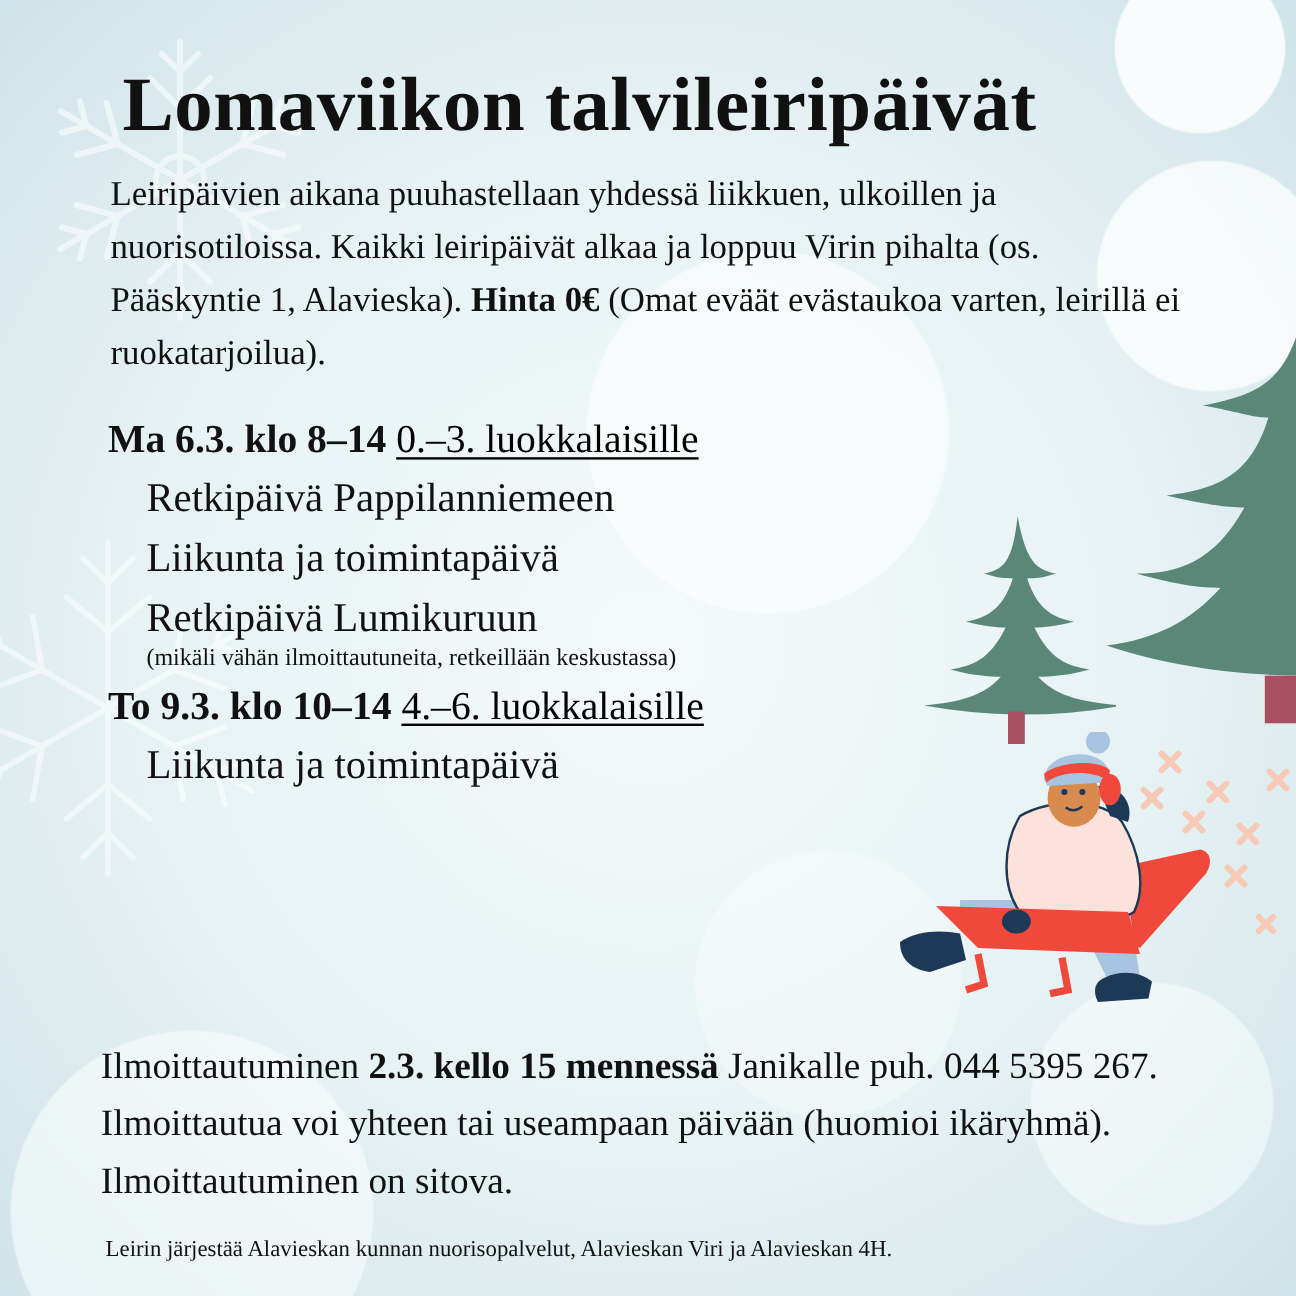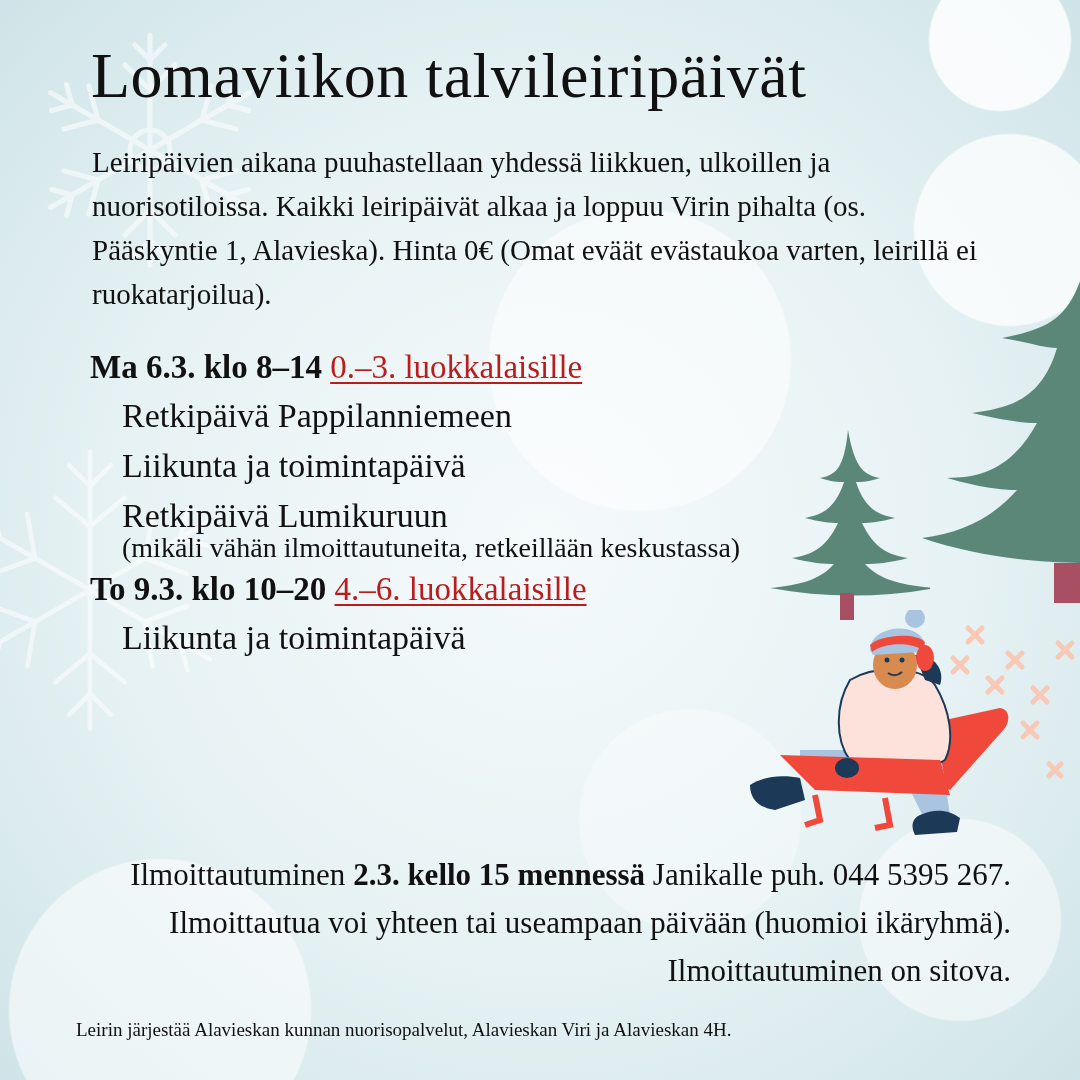--- a/index.html
+++ b/index.html
@@ -20,51 +20,51 @@
       radial-gradient(circle at 960px 920px, rgba(255,255,255,0.5) 0 100px, transparent 102px),
       radial-gradient(ellipse at 540px 540px, #f5fafb 0%, #e7f2f4 55%, #cfe4e8 100%);
   }
   .snowflake {
     position: absolute; z-index: 1; opacity: 0.55;
   }
   .content { position: absolute; inset: 0; z-index: 3; }
 
   .title {
     position: absolute; left: 90px; top: 40px; width: 900px;
-    font-size: 64px; font-weight: normal; letter-spacing: 0.5px; margin: 1px;
+    font-size: 64px; font-weight: bold; letter-spacing: 0.5px; margin: 12px;
     line-height: 1.1;
   }
   .intro {
     position: absolute; left: 92px; top: 140px; width: 900px;
     font-size: 29px; line-height: 44px; margin: 0;
   }
-  .intro b { font-weight: normal; }
+  .intro b { font-weight: bold; }
 
   .schedule { position: absolute; left: 90px; top: 343px; width: 700px; }
   .day-head {
     font-size: 33px; font-weight: bold; line-height: 48px; white-space: nowrap;
   }
   .day-head a {
-    font-weight: normal; color: #b91c1c; text-decoration: underline;
+    font-weight: normal; color: #000000; text-decoration: underline;
     text-decoration-thickness: 2px; text-underline-offset: 4px;
   }
   .day-desc {
     font-size: 34px; line-height: 50px; padding-left: 32px; white-space: nowrap;
   }
   .day-note {
-    font-size: 28px; line-height: 26px; padding-left: 32px; margin-top: -6px; margin-bottom: 4px; white-space: nowrap;
+    font-size: 20px; line-height: 26px; padding-left: 32px; margin-top: -6px; margin-bottom: 4px; white-space: nowrap;
   }
 
   .signup {
     position: absolute; left: 68px; top: 848px; width: 940px;
-    font-size: 31px; line-height: 48px; margin: 3px; text-align: right;
+    font-size: 31px; line-height: 48px; margin: 16px;
   }
   .footer {
     position: absolute; left: 76px; top: 1016px; width: 940px;
-    font-size: 19px; line-height: 28px; margin: 0;
+    font-size: 19px; line-height: 28px; margin: 12px;
   }
   .illus { position: absolute; z-index: 2; }
 </style>
 </head>
 <body>
 
 <div class="bg"></div>
 
 <svg class="snowflake" style="left:20px;top:20px" width="260" height="260" viewBox="-130 -130 260 260">
   <g stroke="#ffffff" stroke-width="5" fill="none" stroke-linecap="round">
@@ -181,20 +181,20 @@
 
   <div class="schedule">
     <div class="day-head"><span>Ma 6.3. klo 8–14</span> <a href="#">0.–3. luokkalaisille</a></div>
     <div class="day-desc">Retkipäivä Pappilanniemeen</div>
 
     <div class="day-desc">Liikunta ja toimintapäivä</div>
 
     <div class="day-desc">Retkipäivä Lumikuruun</div>
     <div class="day-note">(mikäli vähän ilmoittautuneita, retkeillään keskustassa)</div>
 
-    <div class="day-head"><span>To 9.3. klo 10–20</span> <a href="#">4.–6. luokkalaisille</a></div>
+    <div class="day-head"><span>To 9.3. klo 10–14</span> <a href="#">4.–6. luokkalaisille</a></div>
     <div class="day-desc">Liikunta ja toimintapäivä</div>
   </div>
 
   <p class="signup"><span>Ilmoittautuminen </span><b>2.3. kello 15 mennessä</b><span> Janikalle puh. 044 5395 267. Ilmoittautua voi yhteen tai useampaan päivään (huomioi ikäryhmä). Ilmoittautuminen on sitova.</span></p>
 
   <p class="footer">Leirin järjestää Alavieskan kunnan nuorisopalvelut, Alavieskan Viri ja Alavieskan 4H.</p>
 </div>
 
 </body></html>

